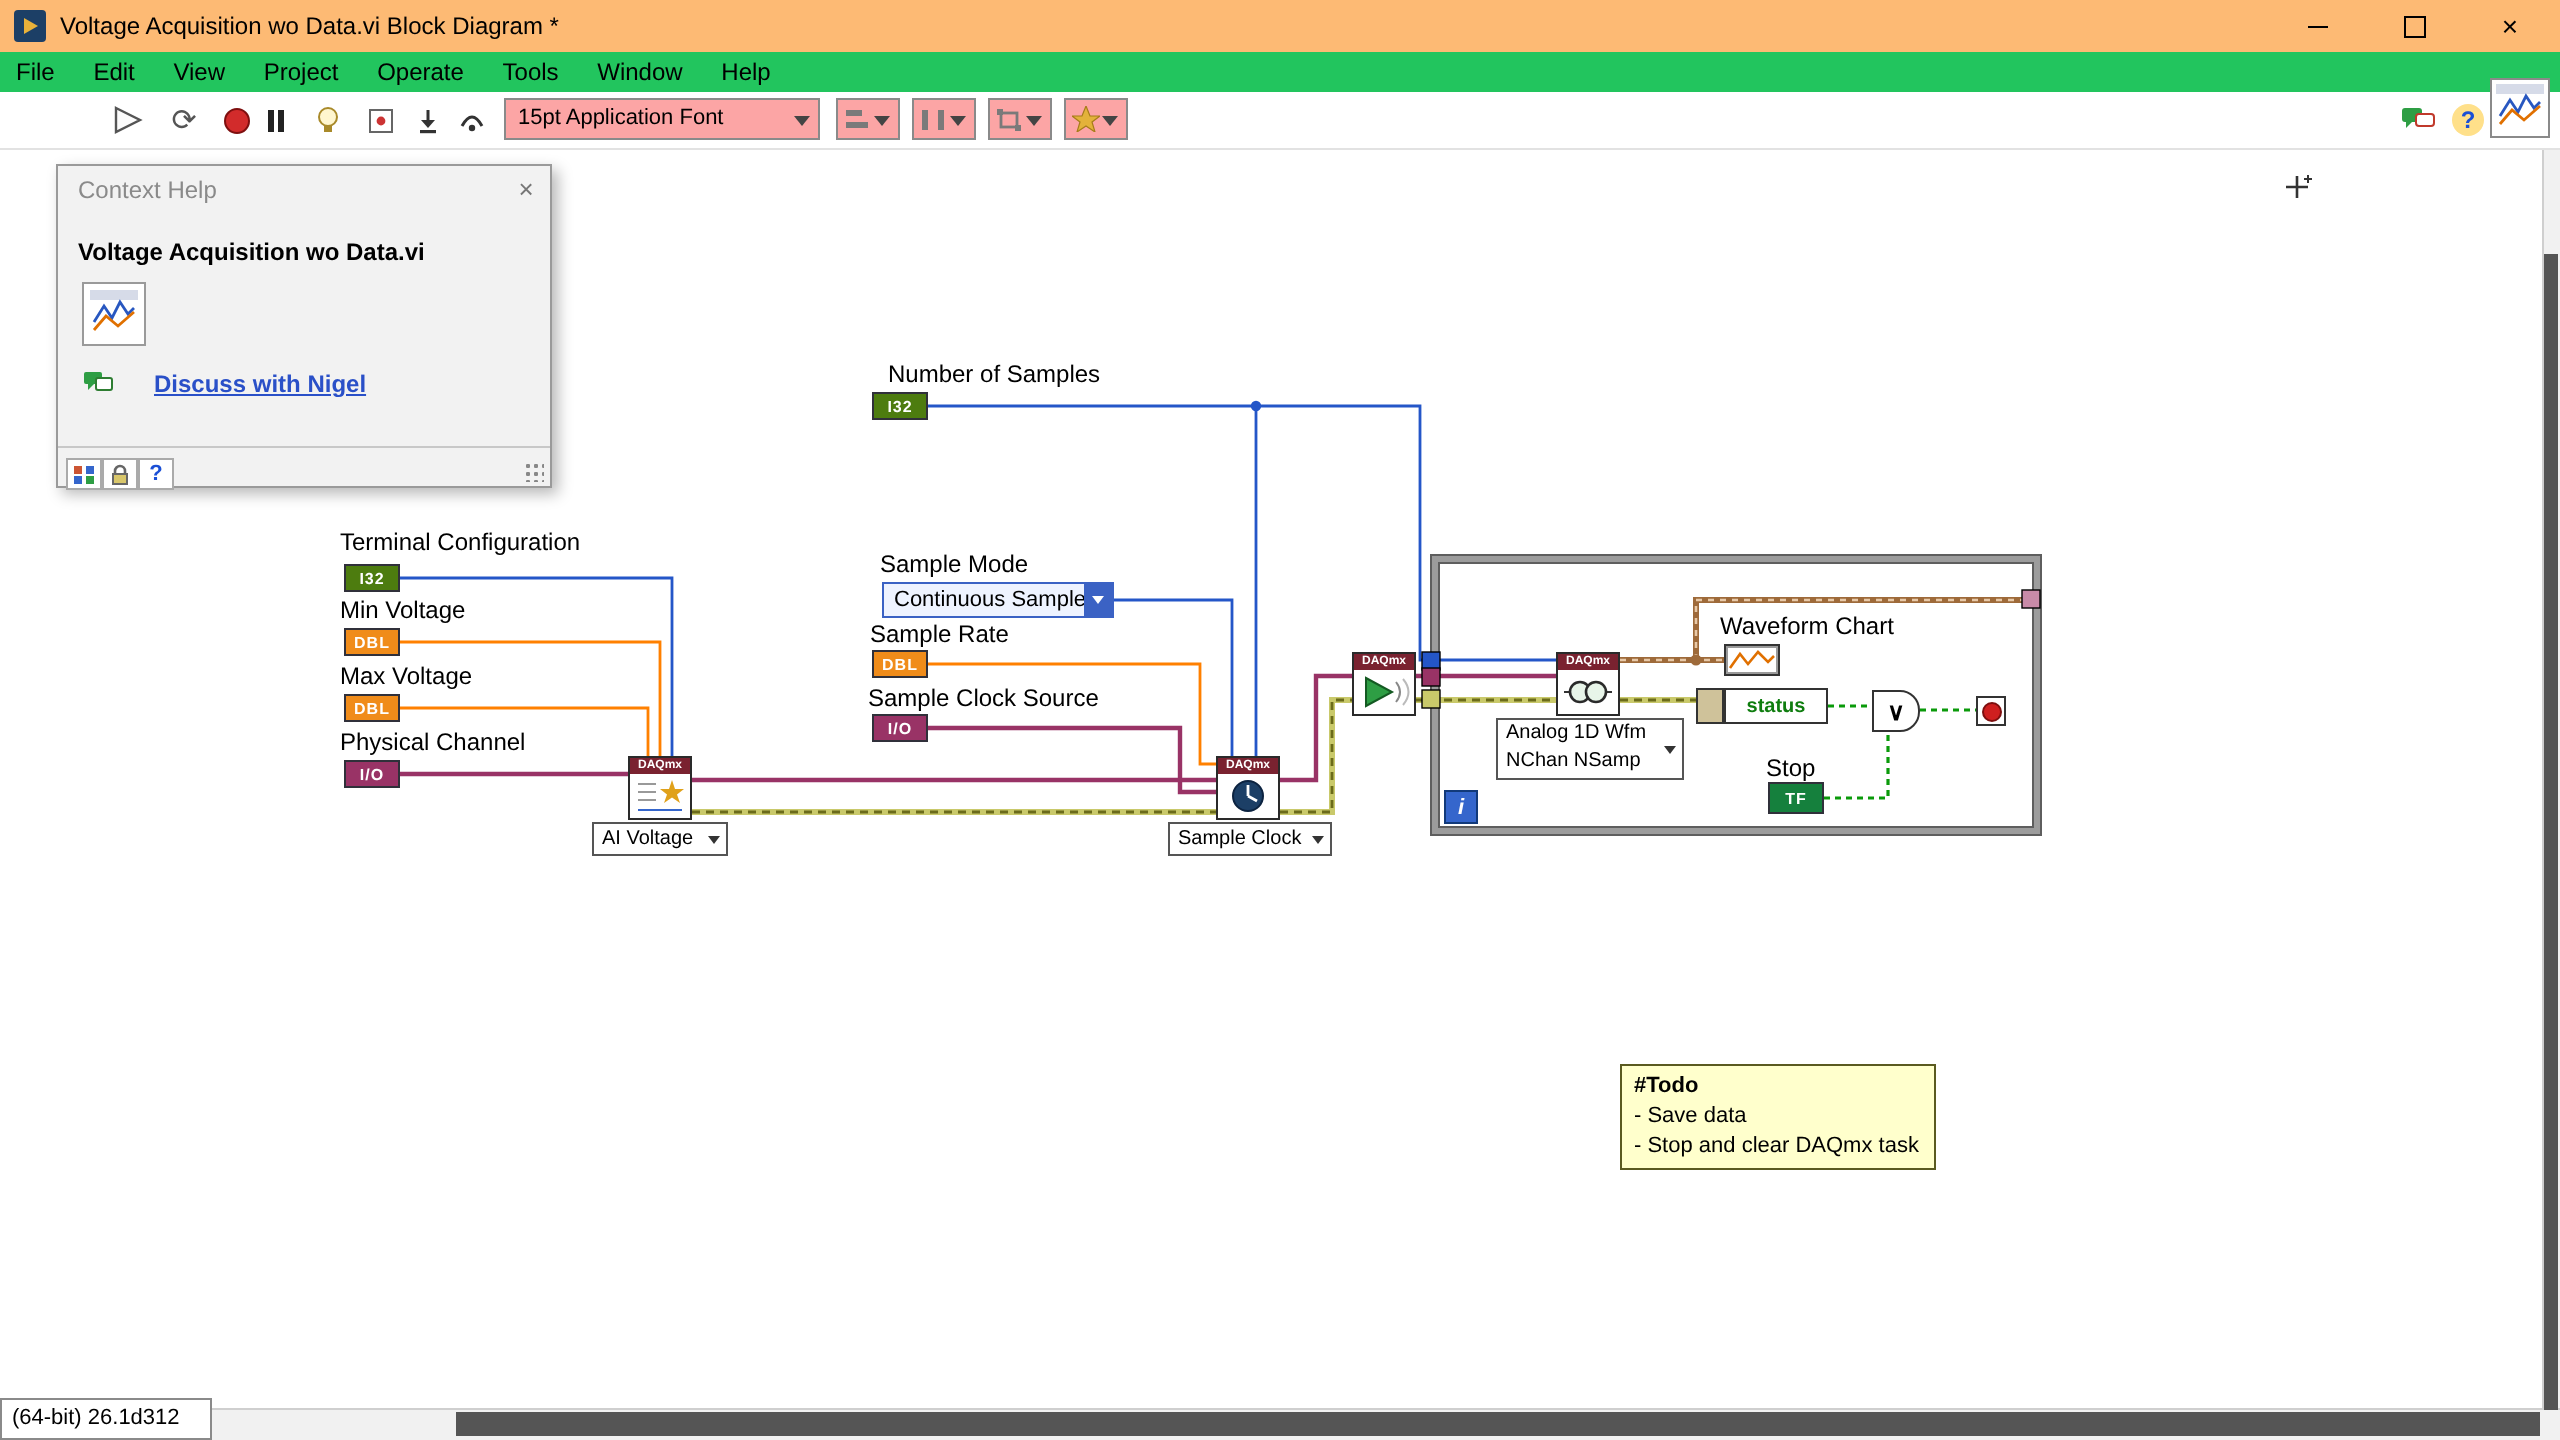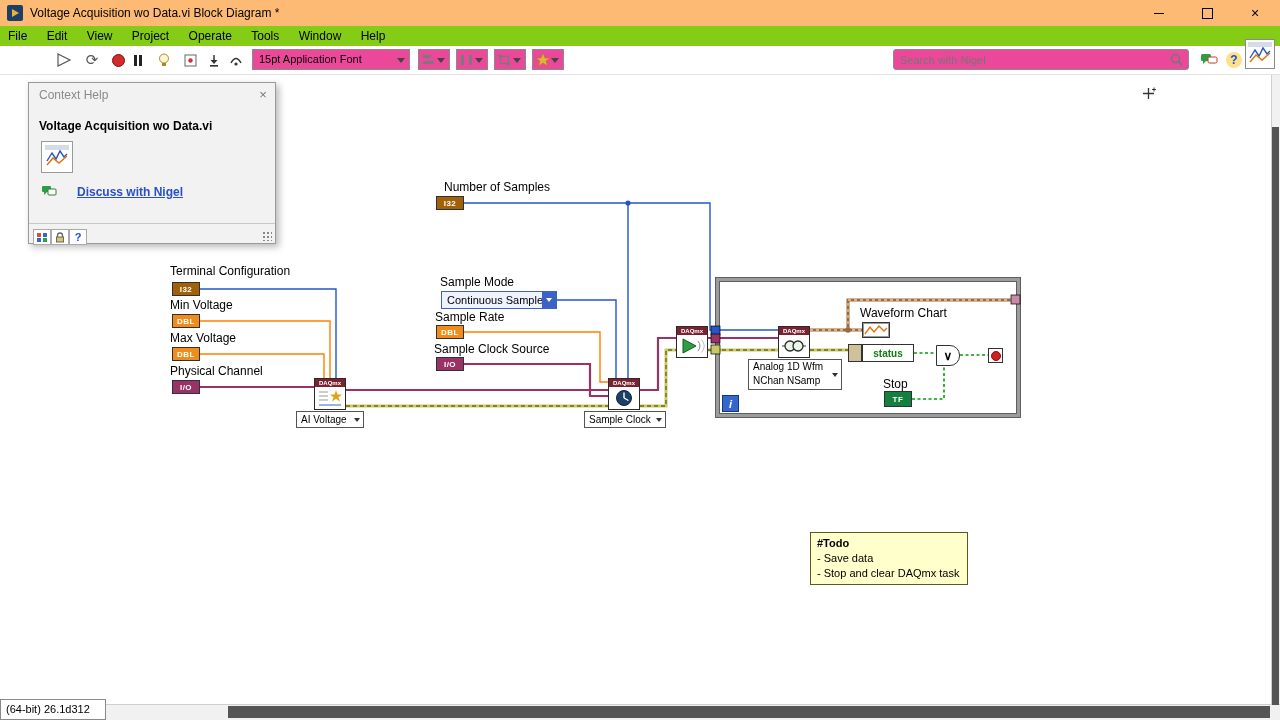--- a/index.html
+++ b/index.html
@@ -10,28 +10,28 @@
   .titlebar{position:absolute;left:0;top:0;width:1280px;height:26px;background:#fdba74;z-index:10}
   .app-icon{position:absolute;left:7px;top:5px;width:16px;height:16px;background:#1c3f66;border-radius:2px;
             display:flex;align-items:center;justify-content:center}
   .app-icon i{width:0;height:0;border-left:7px solid #e8b13a;border-top:4px solid transparent;border-bottom:4px solid transparent}
   .win-title{position:absolute;left:30px;top:6px;font-size:12px;white-space:nowrap}
   .win-btn{position:absolute;top:0;width:46px;height:26px;display:flex;align-items:center;justify-content:center;font-size:14px}
   .icon-min{width:10px;height:1px;background:#000}
   .icon-max{width:9px;height:9px;border:1px solid #000}
 
   
-  .menubar{position:absolute;left:0;top:26px;width:1280px;height:20px;background:#84cc16;z-index:10}
+  .menubar{position:absolute;left:0;top:26px;width:1280px;height:20px;background:#22c55e;z-index:10}
   .menu-item{display:inline-block;padding:0 8px;line-height:20px;font-size:12px}
 
   
   .toolbar{position:absolute;left:0;top:46px;width:1280px;height:28px;background:#fff;border-bottom:1px solid #e2e2e2;z-index:10}
   .tb-btn{position:absolute;top:3px;height:22px;width:24px;display:flex;align-items:center;justify-content:center;gap:2px}
   .bar{width:3px;height:11px;background:#222;display:inline-block}
-  .dd-box{position:absolute;top:3px;height:21px;border:1px solid #8a8a8a;background:#ec4899;box-sizing:border-box}
+  .dd-box{position:absolute;top:3px;height:21px;border:1px solid #8a8a8a;background:#fca5a5;box-sizing:border-box}
   .font-dd{left:252px;width:158px;font-size:11px;line-height:19px;padding-left:6px}
   .tri-down{position:absolute;right:4px;top:8px;width:0;height:0;border-left:4px solid transparent;border-right:4px solid transparent;border-top:5px solid #444}
   .mini-dd{width:32px;display:flex;align-items:center;justify-content:flex-start;padding-left:3px}
   .search-box{left:893px;width:296px;border-radius:3px;display:flex;align-items:center}
   .search-box input{border:none;outline:none;flex:1;font-size:11px;padding:0 6px;font-family:"Liberation Sans",sans-serif;color:#333;background:transparent}
   .help-circle{width:16px;height:16px;border-radius:50%;background:#ffe08a;display:flex;align-items:center;justify-content:center;
                font-weight:bold;color:#1a4fd6;font-size:12px}
   .vi-icon-box{position:absolute;left:1245px;top:39px;width:28px;height:28px;border:1px solid #8a8a8a;background:#fff;z-index:11;
                display:flex;align-items:center;justify-content:center}
 
@@ -48,21 +48,21 @@
   .ctx-divider{position:absolute;left:0;top:140px;width:246px;height:1px;background:#c8c8c8}
   .ctx-foot-btn{position:absolute;top:146px;width:16px;height:14px;border:1px solid #aaa;background:#fff;
                 display:flex;align-items:center;justify-content:center}
   .grip{position:absolute;right:3px;top:148px;width:10px;height:10px;
         background:radial-gradient(circle,#888 1px,transparent 1.2px);background-size:4px 4px}
 
   
   .lbl{position:absolute;font-size:12px;white-space:nowrap;z-index:3}
   .term{position:absolute;width:28px;height:14px;box-sizing:border-box;border:1px solid #30303a;color:#fff;
         font-size:8px;font-weight:bold;display:flex;align-items:center;justify-content:center;letter-spacing:.5px;z-index:3}
-  .t-i32{background:#a16207}.t-dbl{background:#f08c1a}.t-io{background:#993366}.t-tf{background:#15803d}
+  .t-i32{background:#4d7c0f}.t-dbl{background:#f08c1a}.t-io{background:#993366}.t-tf{background:#15803d}
   .daq-node{position:absolute;width:32px;height:32px;box-sizing:border-box;border:1px solid #2a2a2a;background:#fff;z-index:3}
   .daq-head{height:8px;background:#7a2230;color:#fff;font-size:6px;line-height:8px;text-align:center;font-weight:bold}
   .selector{position:absolute;box-sizing:border-box;border:1px solid #555;background:#fff;font-size:10px;line-height:15px;
             padding:0 14px 0 4px;white-space:nowrap;z-index:3}
   .sel-arrow{position:absolute;right:3px;top:6px;width:0;height:0;border-left:3.5px solid transparent;border-right:3.5px solid transparent;border-top:4.5px solid #333}
   .enum{position:absolute;box-sizing:border-box;border:1px solid #3b62c4;background:#eef3ff;font-size:11px;line-height:16px;
         padding:0 18px 0 5px;white-space:nowrap;z-index:3}
   .enum-btn{position:absolute;right:0;top:0;bottom:0;width:14px;background:#3b62c4;display:flex;align-items:center;justify-content:center}
   .enum-btn i{width:0;height:0;border-left:3.5px solid transparent;border-right:3.5px solid transparent;border-top:4.5px solid #fff}
   .loop{position:absolute;left:716px;top:278px;width:304px;height:139px;box-sizing:border-box;border:3px solid #9c9c9c;
@@ -192,27 +192,20 @@
       </svg>
     <i class="tri-down"></i>
   </div>
   <div class="dd-box mini-dd" style="left:532px">
     <svg width="14" height="13">
         <polygon points="7,0 9,5 14,5 10,8 11.5,13 7,10 2.5,13 4,8 0,5 5,5" fill="#e3b23a" stroke="#a67c1a" stroke-width=".6"></polygon>
       </svg>
     <i class="tri-down"></i>
   </div>
 
-  <div class="dd-box search-box">
-    <input type="text" placeholder="Search with Nigel" style="">
-    <svg width="13" height="13" style="margin-right:5px">
-        <circle cx="5.5" cy="5.5" r="4" fill="none" stroke="#777" stroke-width="1.6"></circle>
-        <path d="M8.5 8.5 L12 12" stroke="#777" stroke-width="1.8"></path>
-      </svg>
-  </div>
 
   <div class="tb-btn" style="left:1197px">
     <svg width="18" height="14">
         <rect x="1" y="1" width="10" height="7" rx="1.5" fill="#2e9e44"></rect>
         <path d="M3 8 V11 L6 8 Z" fill="#2e9e44"></path>
         <rect x="8" y="4" width="9" height="6" rx="1.5" fill="#fff" stroke="#c0392b"></rect>
       </svg>
   </div>
   <div class="tb-btn" style="left:1222px">
     <span class="help-circle">?</span>

